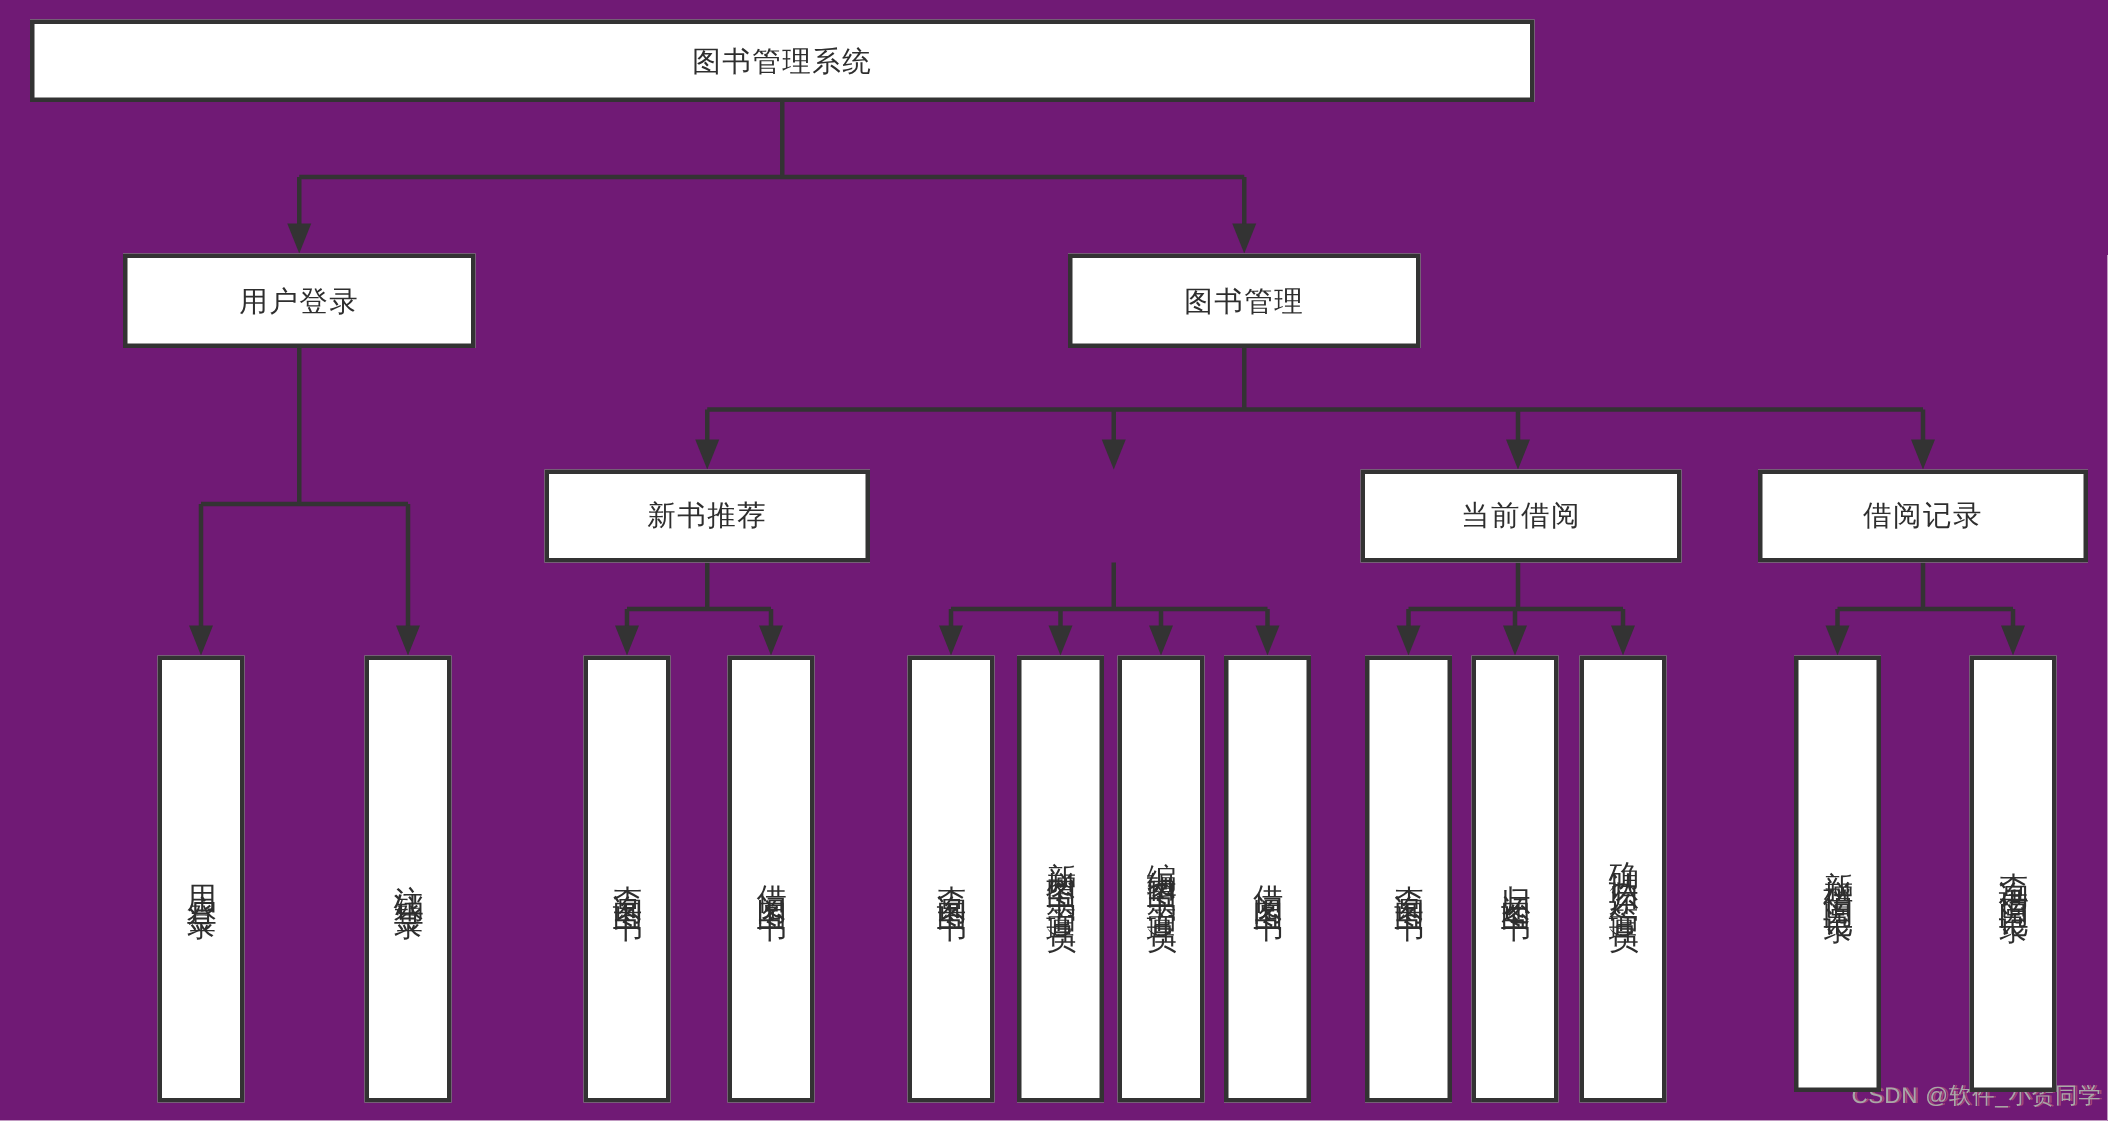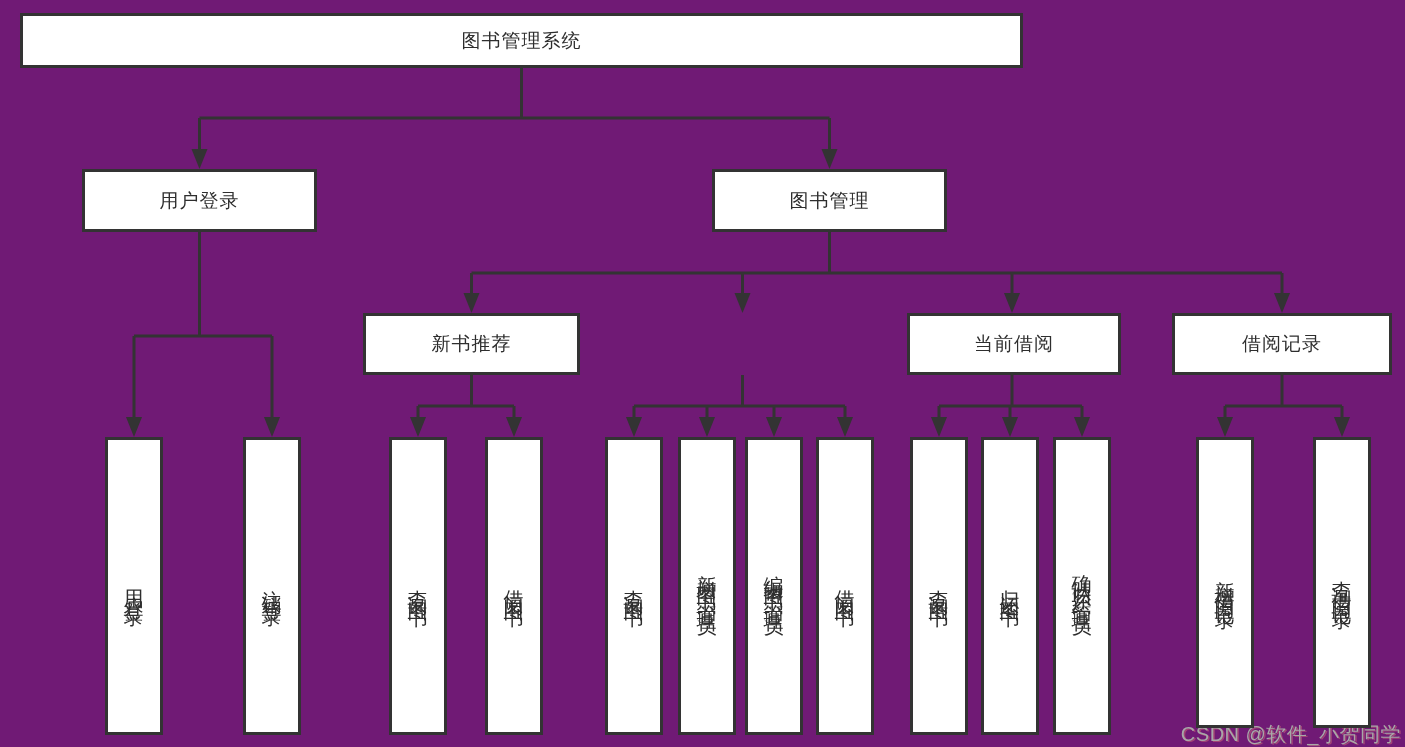--- a/index.html
+++ b/index.html
@@ -21,21 +21,21 @@
   #n-rec{left:363px;top:313px;width:217px;height:62px;}
   #n-bor{left:633px;top:313px;width:219px;height:62px;}
   #n-cur{left:907px;top:313px;width:214px;height:62px;}
   #n-hist{left:1172px;top:313px;width:220px;height:62px;}
   .leaf{top:437px;width:58px;height:298px;}
   #n-l1{left:105px;}#n-l2{left:243px;}#n-l3{left:389px;}#n-l4{left:485px;}
   #n-l5{left:605px;}#n-l6{left:678px;}#n-l7{left:745px;}#n-l8{left:816px;}
   #n-l9{left:910px;}#n-l10{left:981px;}#n-l11{left:1053px;}
   #n-l12{left:1196px;height:291px;}#n-l13{left:1313px;height:291px;}
   #watermark{
-    position:absolute;right:4px;top:721px;z-index:1;font-size:20px;color:#a8a8a8;
+    position:absolute;right:4px;top:721px;z-index:1;font-size:15px;color:#a8a8a8;
     letter-spacing:0.5px;text-shadow:1.5px 0.5px 0 rgba(225,120,120,0.45);white-space:nowrap;
   }
 </style>
 </head>
 <body>
 
 <div id="canvas">
 
   <svg id="connectors" width="1405" height="747">
     <g stroke="#333333" stroke-width="3" fill="none">

